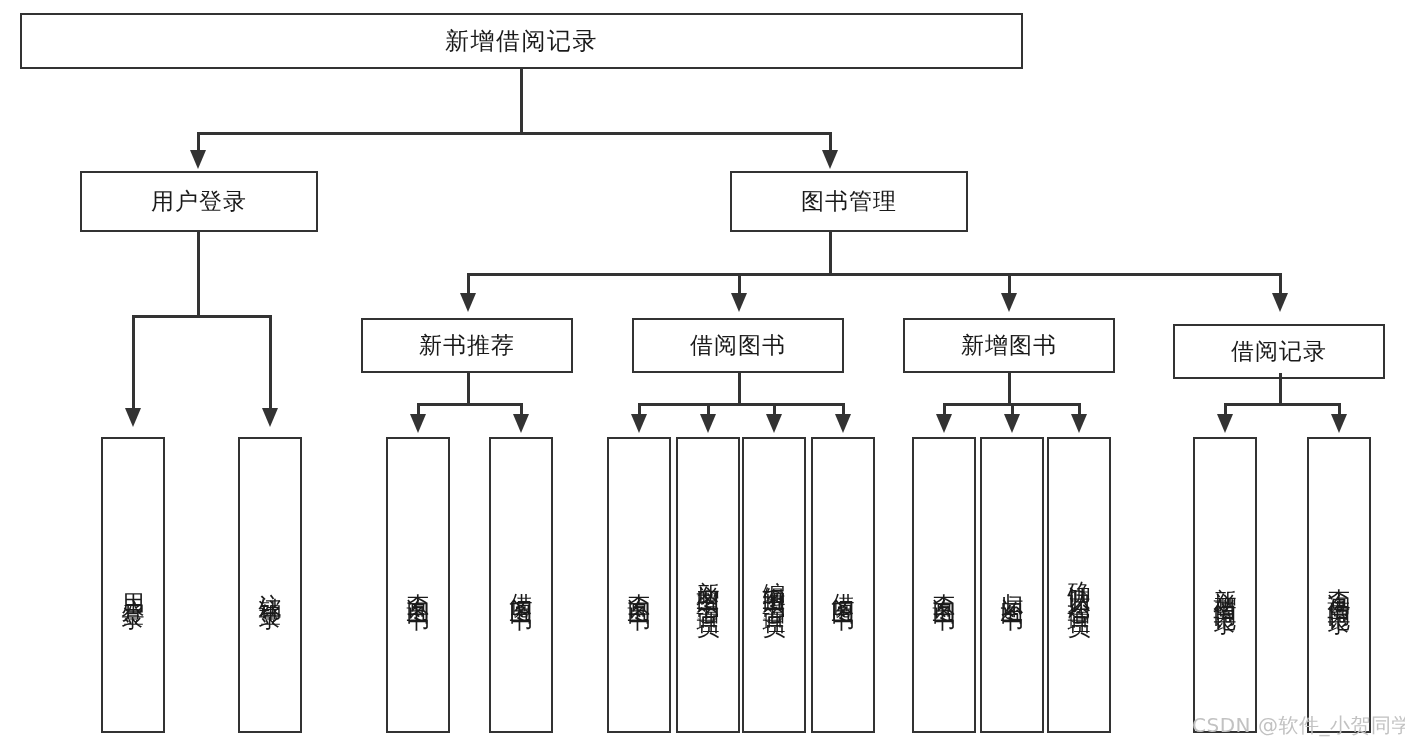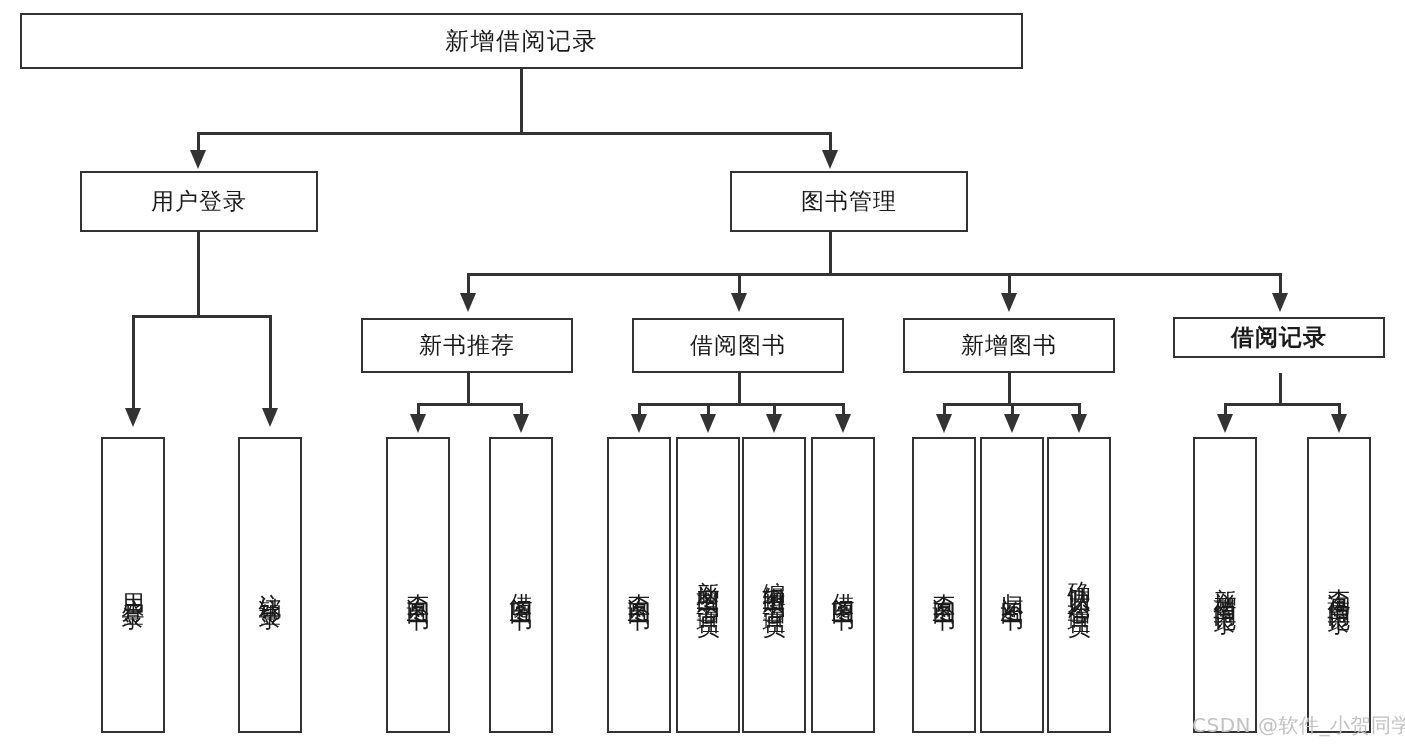--- a/index.html
+++ b/index.html
@@ -127,21 +127,21 @@
 
   <div class="node horiz" style="left:361px; top:318px; width:212px; height:55px;">
     <span class="label">新书推荐</span>
   </div>
   <div class="node horiz" style="left:632px; top:318px; width:212px; height:55px;">
     <span class="label">借阅图书</span>
   </div>
   <div class="node horiz" style="left:903px; top:318px; width:212px; height:55px;">
     <span class="label">新增图书</span>
   </div>
-  <div class="node horiz" style="left:1173px; top:317px; width:212px; height:41px;font-weight:bold;">
+  <div class="node horiz" style="left:1173px; top:324px; width:212px; height:55px;">
     <span class="label">借阅记录</span>
   </div>
 
   <div class="ln v" style="left:467px; top:373px; width:2.5px; height:32px;"></div>
   <div class="ln h" style="left:417px; top:403px; width:106px; height:2.5px;"></div>
   <div class="ln v" style="left:417px; top:403px; width:2.5px; height:14px;"></div>
   <div class="arrow" style="left:410px; top:414px;"></div>
   <div class="ln v" style="left:520px; top:403px; width:2.5px; height:14px;"></div>
   <div class="arrow" style="left:513px; top:414px;"></div>
 

